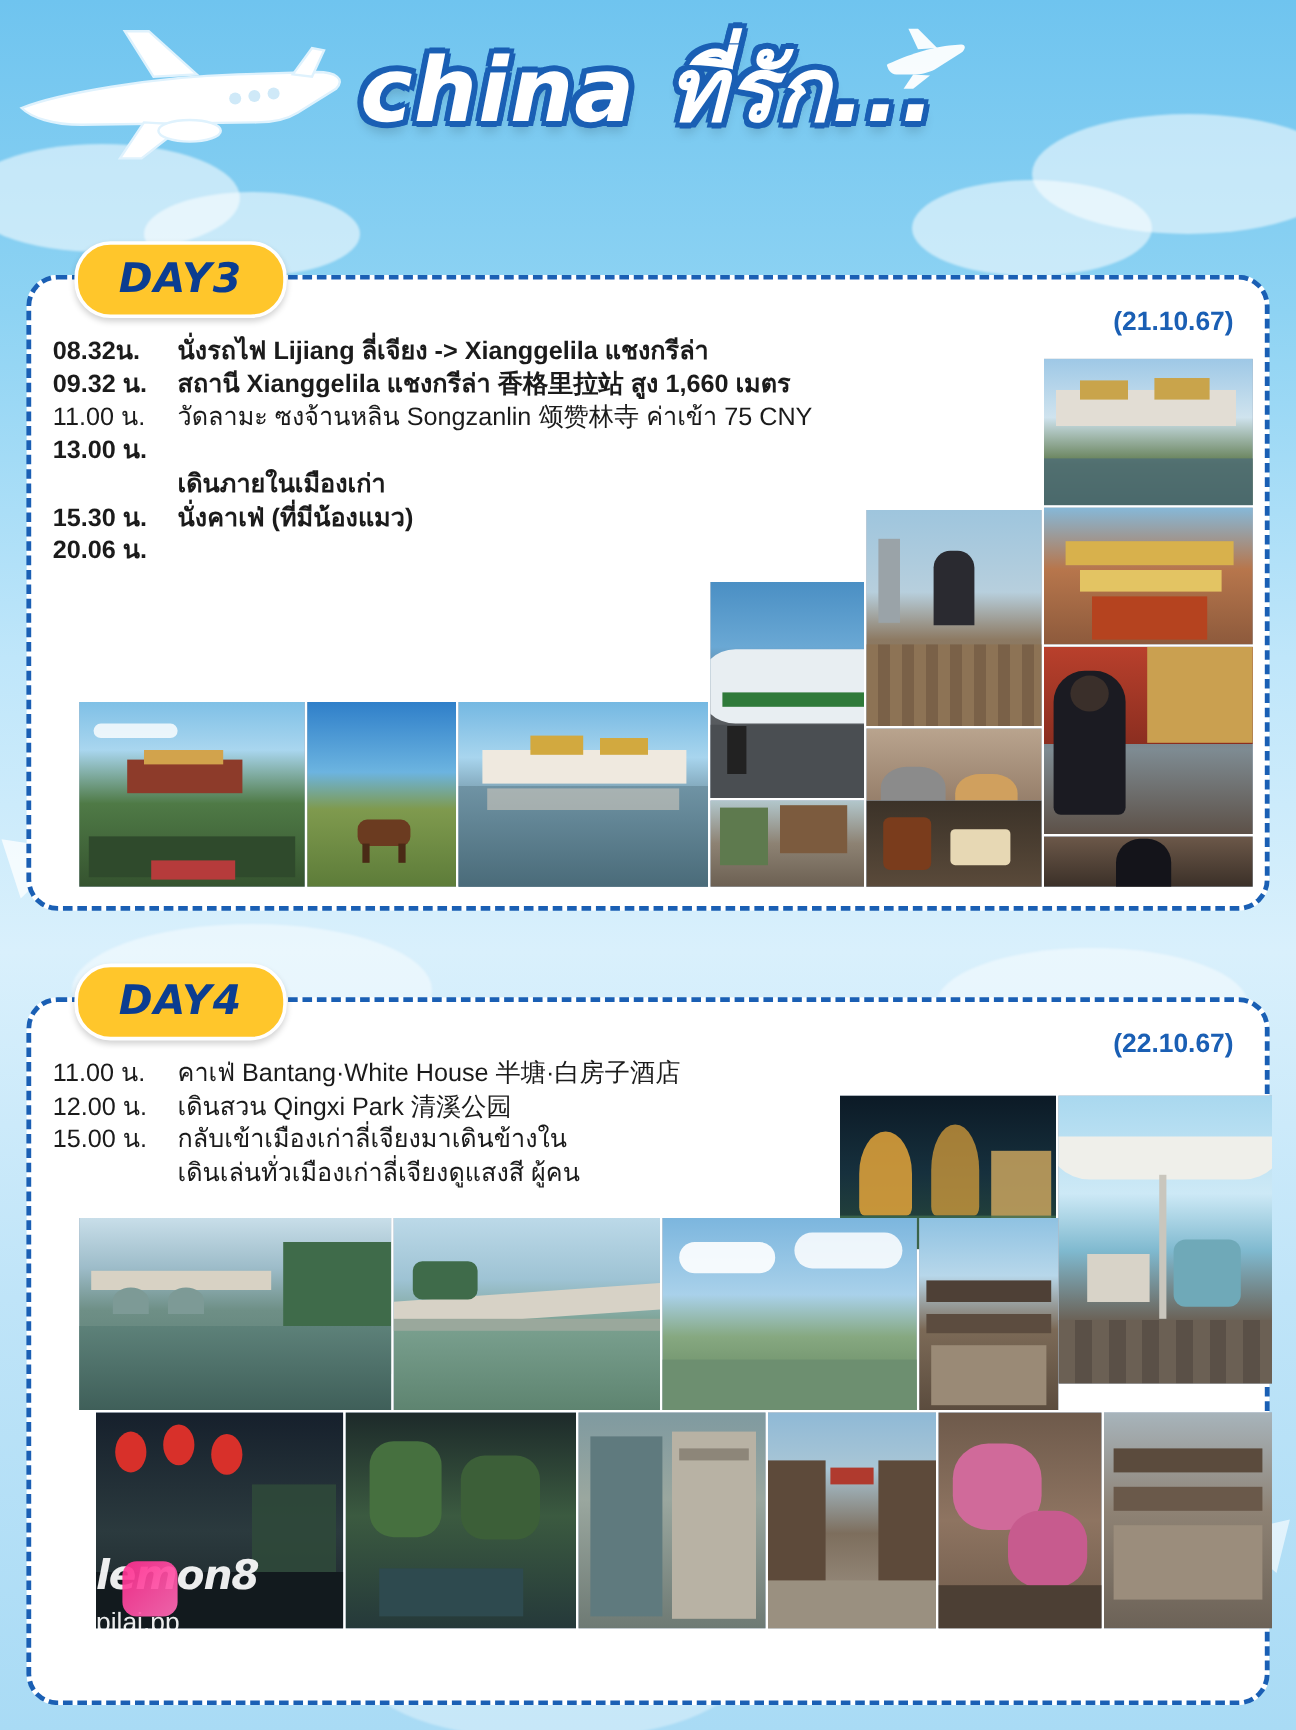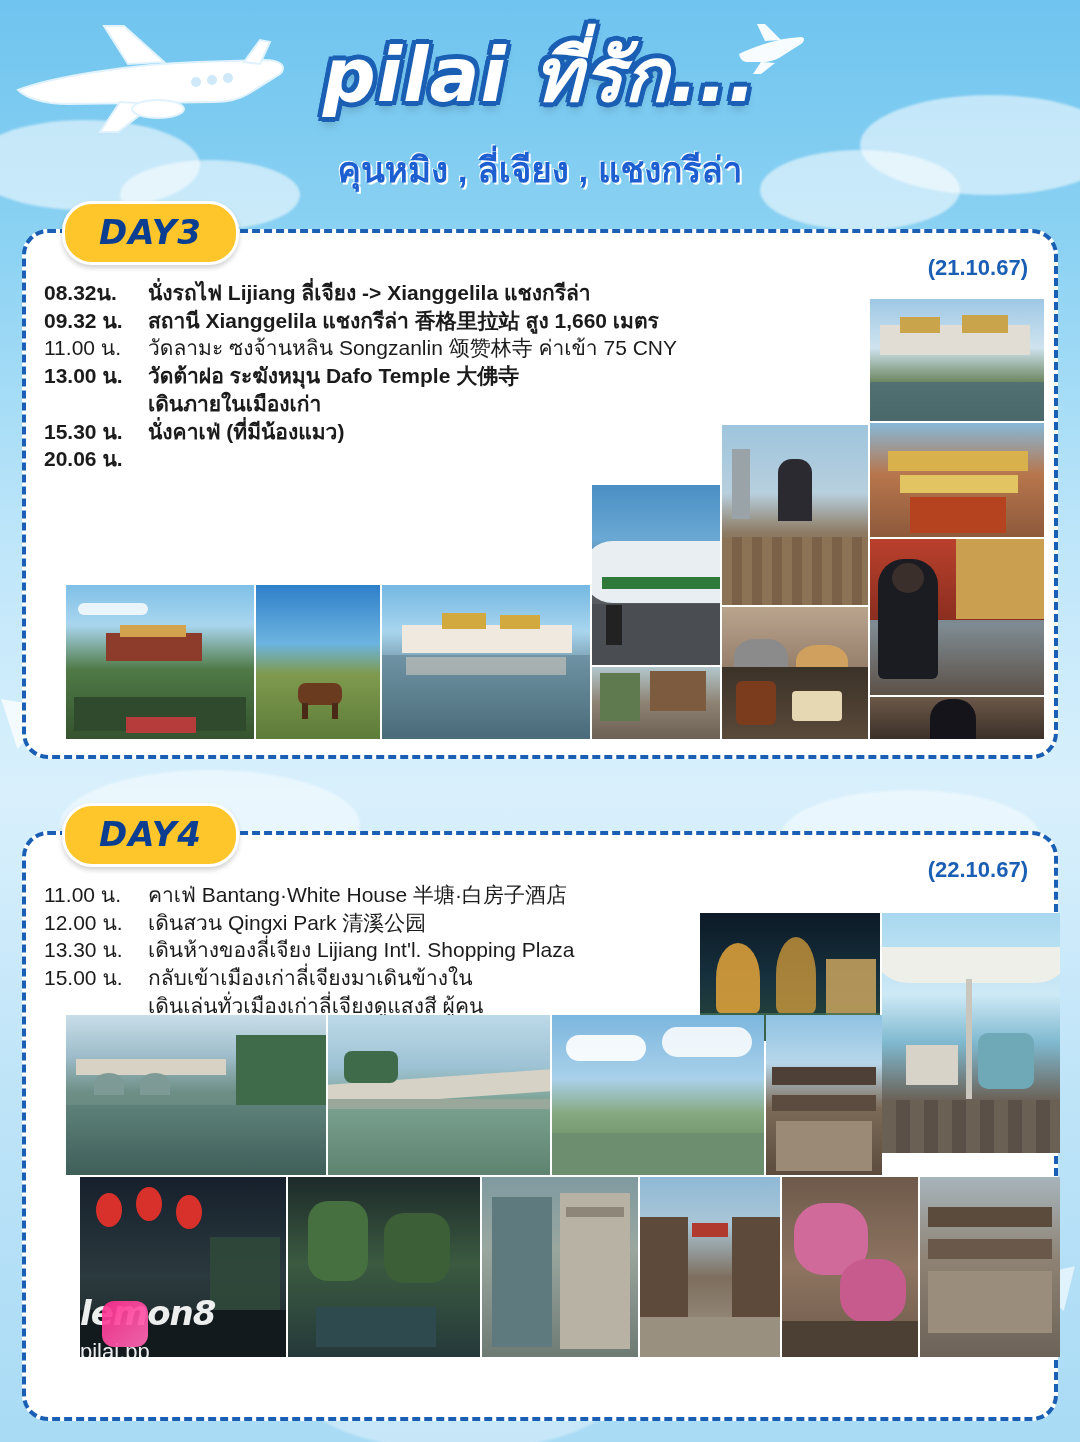--- a/index.html
+++ b/index.html
@@ -186,22 +186,21 @@
   </svg>
 
   <svg class="plane-small" viewBox="0 0 72 60">
     <g fill="#ffffff" opacity="0.95">
       <path d="M4 36 C16 30, 38 22, 56 20 L66 19 C70 19, 70 23, 66 26 L44 40 C40 42, 34 44, 28 44 L12 44 C7 44, 5 40, 4 36 Z"></path>
       <path d="M30 23 L22 6 L30 6 L46 22 Z"></path>
       <path d="M26 44 L18 56 L26 56 L40 45 Z"></path>
     </g>
   </svg>
 
-  <div class="title">pilai ที่รัก...</div>
-  <div class="subtitle">คุนหมิง , ลี่เจียง , แชงกรีล่า</div>
+  <div class="title">china ที่รัก...</div>
 </div>
 
 <div class="card day3">
   <div class="day-badge">DAY3</div>
   <div class="date-tag">(21.10.67)</div>
 
   <div class="sched">
     <div class="row">
       <div class="time">08.32น.</div>
       <div class="txt">นั่งรถไฟ Lijiang ลี่เจียง -&gt; Xianggelila แชงกรีล่า</div>
@@ -209,21 +208,20 @@
     <div class="row">
       <div class="time">09.32 น.</div>
       <div class="txt">สถานี Xianggelila แชงกรีล่า 香格里拉站 สูง 1,660 เมตร</div>
     </div>
     <div class="row light">
       <div class="time">11.00 น.</div>
       <div class="txt">วัดลามะ ซงจ้านหลิน Songzanlin 颂赞林寺 ค่าเข้า 75 CNY</div>
     </div>
     <div class="row">
       <div class="time">13.00 น.</div>
-      <div class="txt">วัดต้าฝอ ระฆังหมุน Dafo Temple 大佛寺</div>
     </div>
     <div class="row sub">
       <div class="time"></div>
       <div class="txt">เดินภายในเมืองเก่า</div>
     </div>
     <div class="row">
       <div class="time">15.30 น.</div>
       <div class="txt">นั่งคาเฟ่ (ที่มีน้องแมว)</div>
     </div>
     <div class="row">
@@ -328,24 +326,20 @@
   <div class="sched">
     <div class="row light">
       <div class="time">11.00 น.</div>
       <div class="txt">คาเฟ่ Bantang·White House 半塘·白房子酒店</div>
     </div>
     <div class="row light">
       <div class="time">12.00 น.</div>
       <div class="txt">เดินสวน Qingxi Park 清溪公园</div>
     </div>
     <div class="row light">
-      <div class="time">13.30 น.</div>
-      <div class="txt">เดินห้างของลี่เจียง Lijiang Int'l. Shopping Plaza</div>
-    </div>
-    <div class="row light">
       <div class="time">15.00 น.</div>
       <div class="txt">กลับเข้าเมืองเก่าลี่เจียงมาเดินข้างใน</div>
     </div>
     <div class="row light sub">
       <div class="time"></div>
       <div class="txt">เดินเล่นทั่วเมืองเก่าลี่เจียงดูแสงสี ผู้คน</div>
     </div>
   </div>
 
   <div class="photos" style="left:14px; top:70px; width:1004px; height:500px;">

